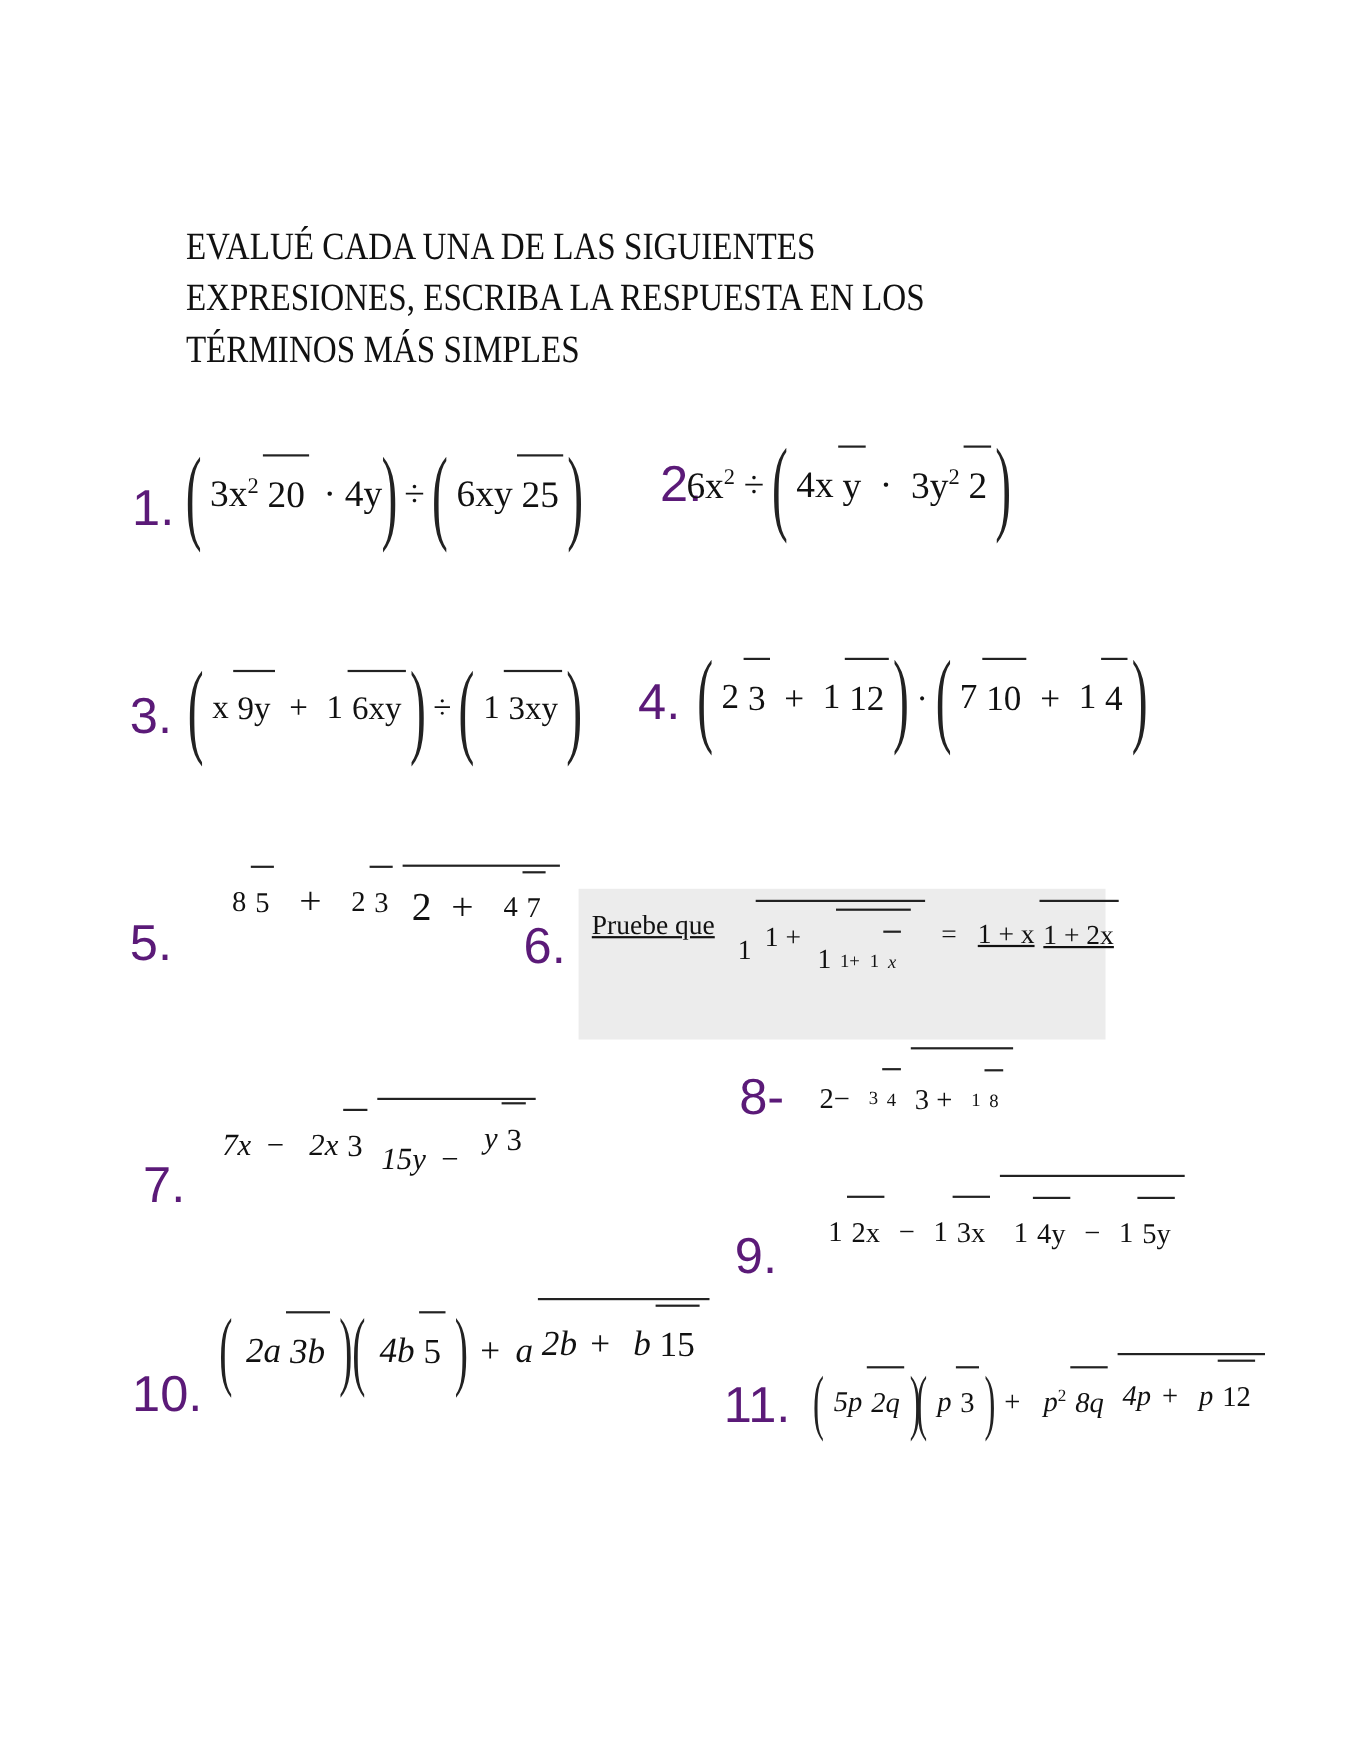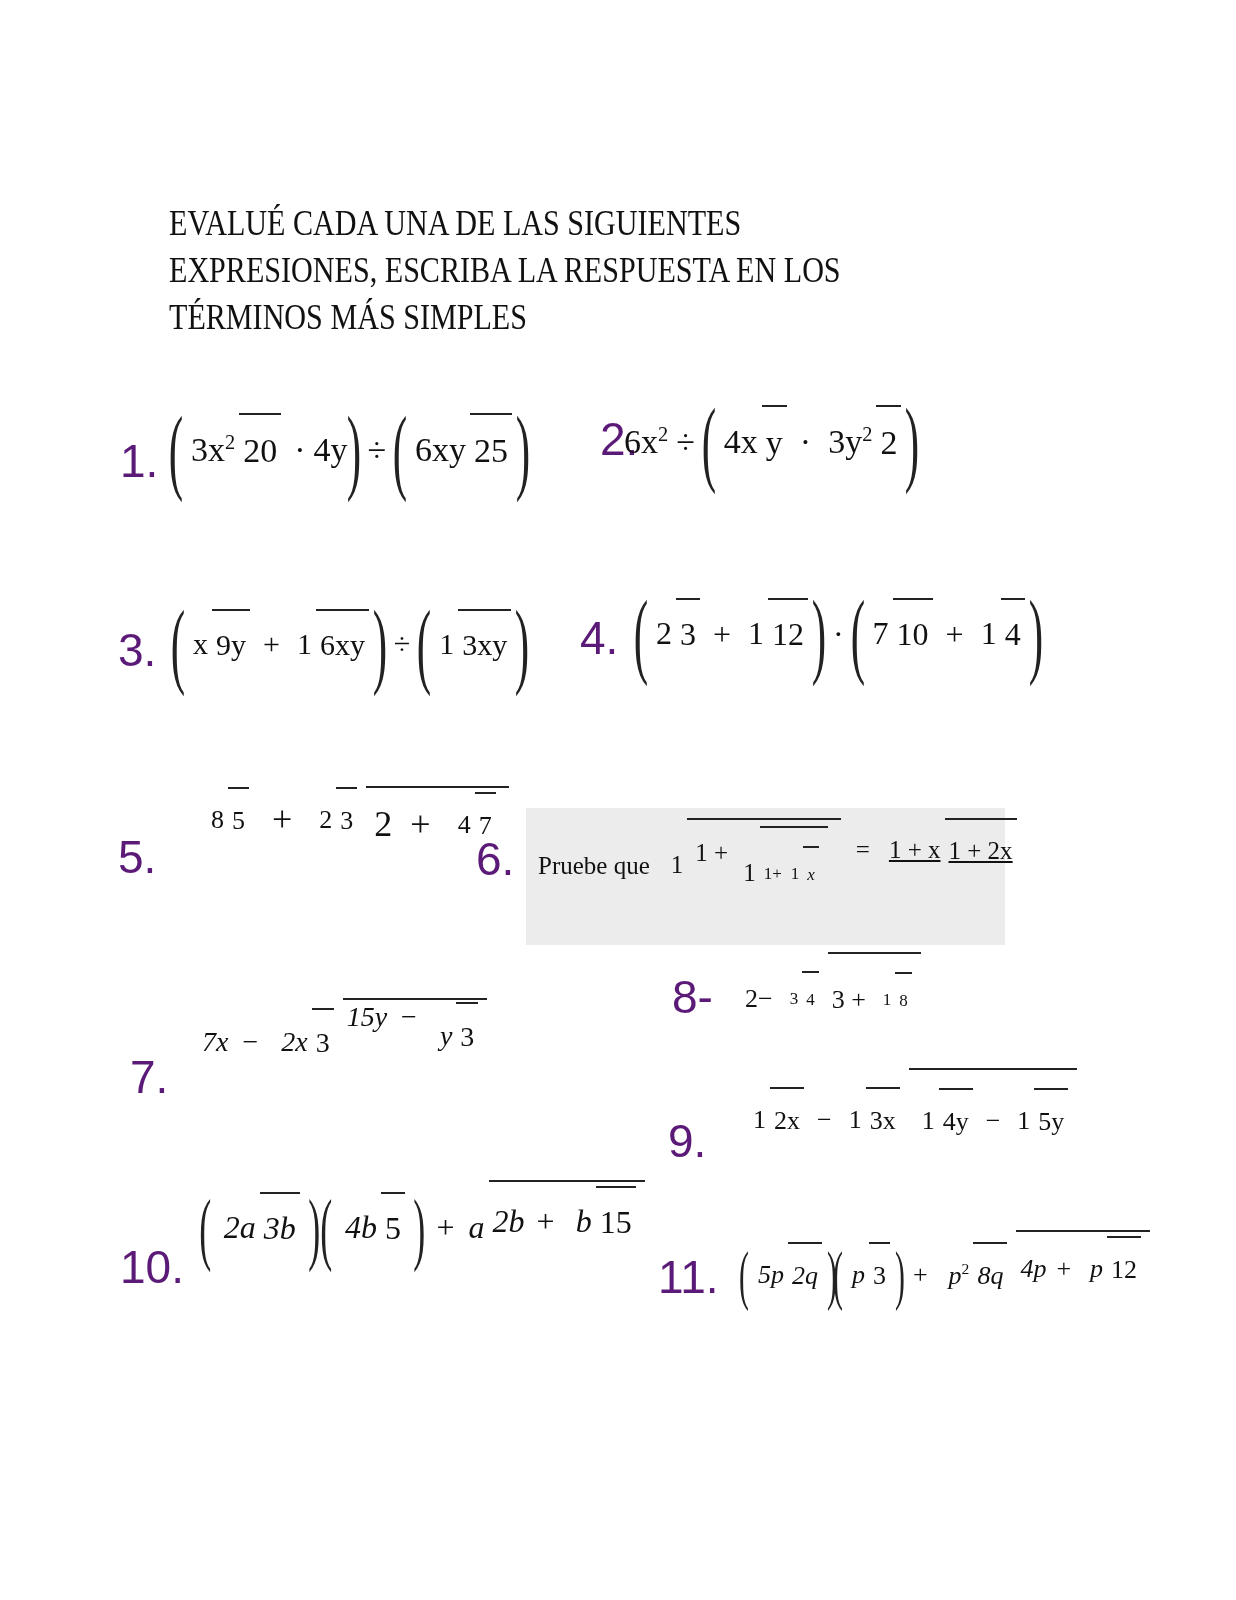--- a/index.html
+++ b/index.html
@@ -134,21 +134,21 @@
           <span class="n">4</span>
           <span class="d">7</span>
         </span>
     </span>
   </span>
 </div>
 
 <div class="gray"></div>
 <div class="num" style="left:476px;top:836px;">6.</div>
 <div class="ex" style="left:538px;top:816px;font-size:25px;align-items:flex-start;">
-  <span style="margin-top:36px;margin-right:12px;">Pruebe que</span>
+  <span style="margin-top:12px;margin-right:12px;text-decoration:underline;">Pruebe que</span>
   <span class="frac" style="margin-top:2px;">
     <span class="n" style="padding-bottom:8px;">1</span>
     <span class="d" style="display:flex;align-items:flex-start;padding:6px 8px 0;gap:6px;">
       <span style="margin-top:14px;">1 +</span>
       <span class="frac">
           <span class="n">1</span>
         <span class="d tiny" style="display:flex;align-items:center;">
             <span>1+</span>
             <span class="frac">
               <span class="n">1</span>
@@ -189,21 +189,21 @@
 <div class="ex" style="left:193px;top:998px;font-size:28px;">
   <span class="frac">
     <span class="n" style="display:flex;align-items:center;gap:14px;padding-bottom:2px;">
         <i>7x</i>
         <span>−</span>
         <span class="frac">
           <span class="n"><i>2x</i></span>
           <span class="d">3</span>
         </span>
       </span>
-    <span class="d" style="display:flex;align-items:flex-start;gap:14px;padding-top:2px;">
+    <span class="d" style="display:flex;align-items:flex-end;gap:14px;padding-top:2px;">
         <i>15y</i>
         <span>−</span>
         <span class="frac">
           <span class="n"><i>y</i></span>
           <span class="d">3</span>
         </span>
       </span>
   </span>
 </div>
 

